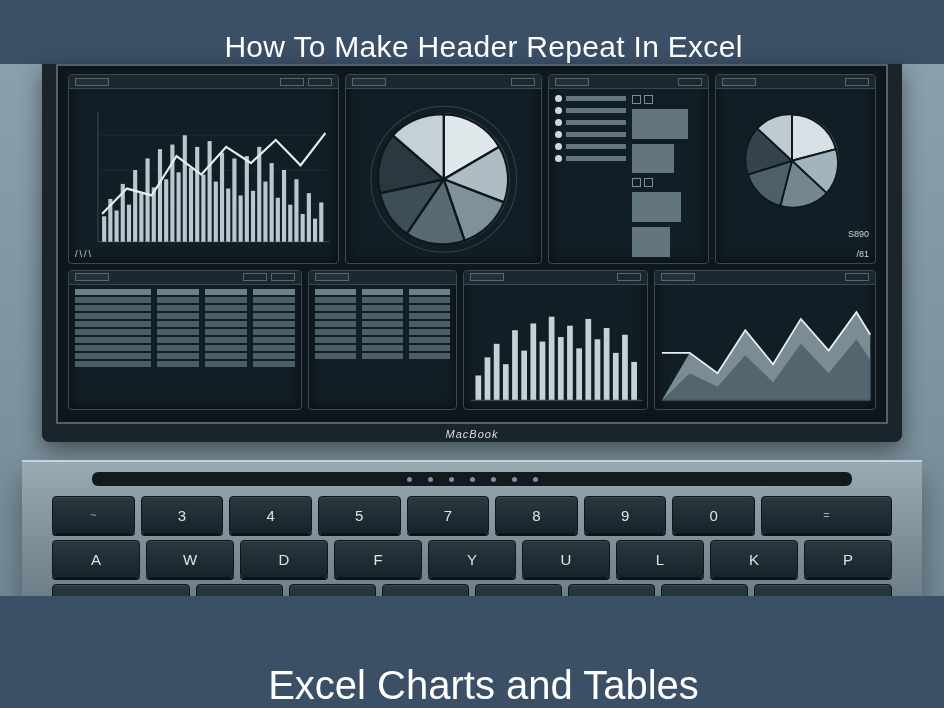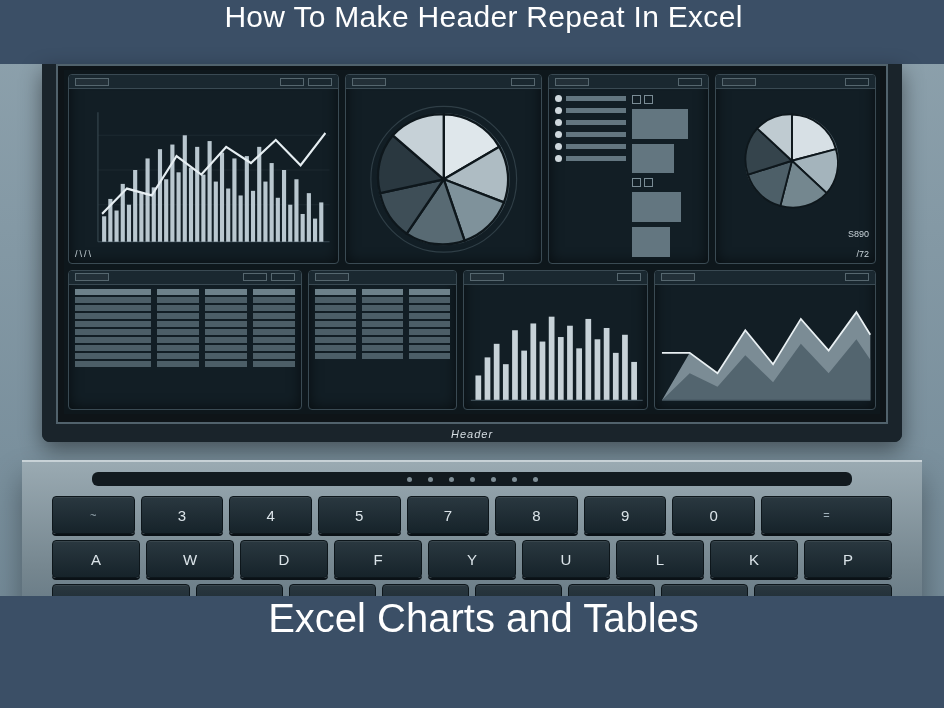--- a/index.html
+++ b/index.html
@@ -1,20 +1,20 @@
 <!DOCTYPE html>
 <html><head>
 <meta charset="utf-8">
 <style>
   * { margin: 0; padding: 0; box-sizing: border-box; }
   html, body { width: 944px; height: 708px; overflow: hidden; font-family: "Segoe UI", Arial, sans-serif; }
   .page { width: 944px; height: 708px; position: relative; background: linear-gradient(180deg,#8ea2ad 0%, #6f8694 100%); }
 
   
-  .bar { position: absolute; left: 0; width: 100%; background: #3b4f66; color: #fff; display: flex; align-items: flex-start; justify-content: center; padding-left: 23px; }
+  .bar { position: absolute; left: 0; width: 100%; background: #3b4f66; color: #fff; display: flex; align-items: flex-end; justify-content: center; padding-left: 23px; }
   .top-bar { top: 0; height: 64px; font-size: 30px; font-weight: 500; letter-spacing: .3px; }
   .bottom-bar { bottom: 0; height: 112px; font-size: 40px; font-weight: 400; }
 
   
   .stage { position: absolute; left: 0; right: 0; top: 64px; bottom: 90px; display:flex; align-items:flex-start; justify-content:center; }
   .laptop { width: 900px; height: 550px; position: relative; }
 
   
   .screen-bezel { position: absolute; left: 20px; right: 20px; top: 0; height: 378px;
      background: #0e1418; border-left: 14px solid #1a242b; border-right: 14px solid #1a242b; border-bottom: 18px solid #1a242b;
@@ -79,21 +79,21 @@
 <div class="page">
 
   <div class="bar top-bar">
     <span>How To Make Header Repeat In Excel</span>
   </div>
 
   <div class="stage">
     <div class="laptop">
 
       <div class="screen-bezel">
-        <span class="brand">Header</span>
+        <span class="brand">MacBook</span>
         <div class="screen">
 
           <div class="row top">
 
             <div class="panel wbar">
               <div class="hdr">
                   <div class="tab"></div>
                   <div class="rt">
                     <div class="chip"></div>
                     <div class="chip"></div>
@@ -236,21 +236,21 @@
                 <g stroke="#0e171c" stroke-width="1.6">
                   <path d="M62 62 L62 22 A40 40 0 0 1 100 52 Z" fill="#d7e0e5"></path>
                   <path d="M62 62 L100 52 A40 40 0 0 1 92 90 Z" fill="#a4b4bc"></path>
                   <path d="M62 62 L92 90 A40 40 0 0 1 52 101 Z" fill="#74878f"></path>
                   <path d="M62 62 L52 101 A40 40 0 0 1 24 74 Z" fill="#4d5f68"></path>
                   <path d="M62 62 L24 74 A40 40 0 0 1 32 34 Z" fill="#35444c"></path>
                   <path d="M62 62 L32 34 A40 40 0 0 1 62 22 Z" fill="#bfcbd1"></path>
                 </g>
               </svg>
               <span class="note" style="bottom:24px">S890</span>
-              <span class="note">/72</span>
+              <span class="note">/81</span>
             </div>
           </div>
 
           <div class="row bot">
 
             <div class="panel wtbl">
               <div class="hdr">
                   <div class="tab"></div>
                   <div class="rt">
                     <div class="chip"></div>

